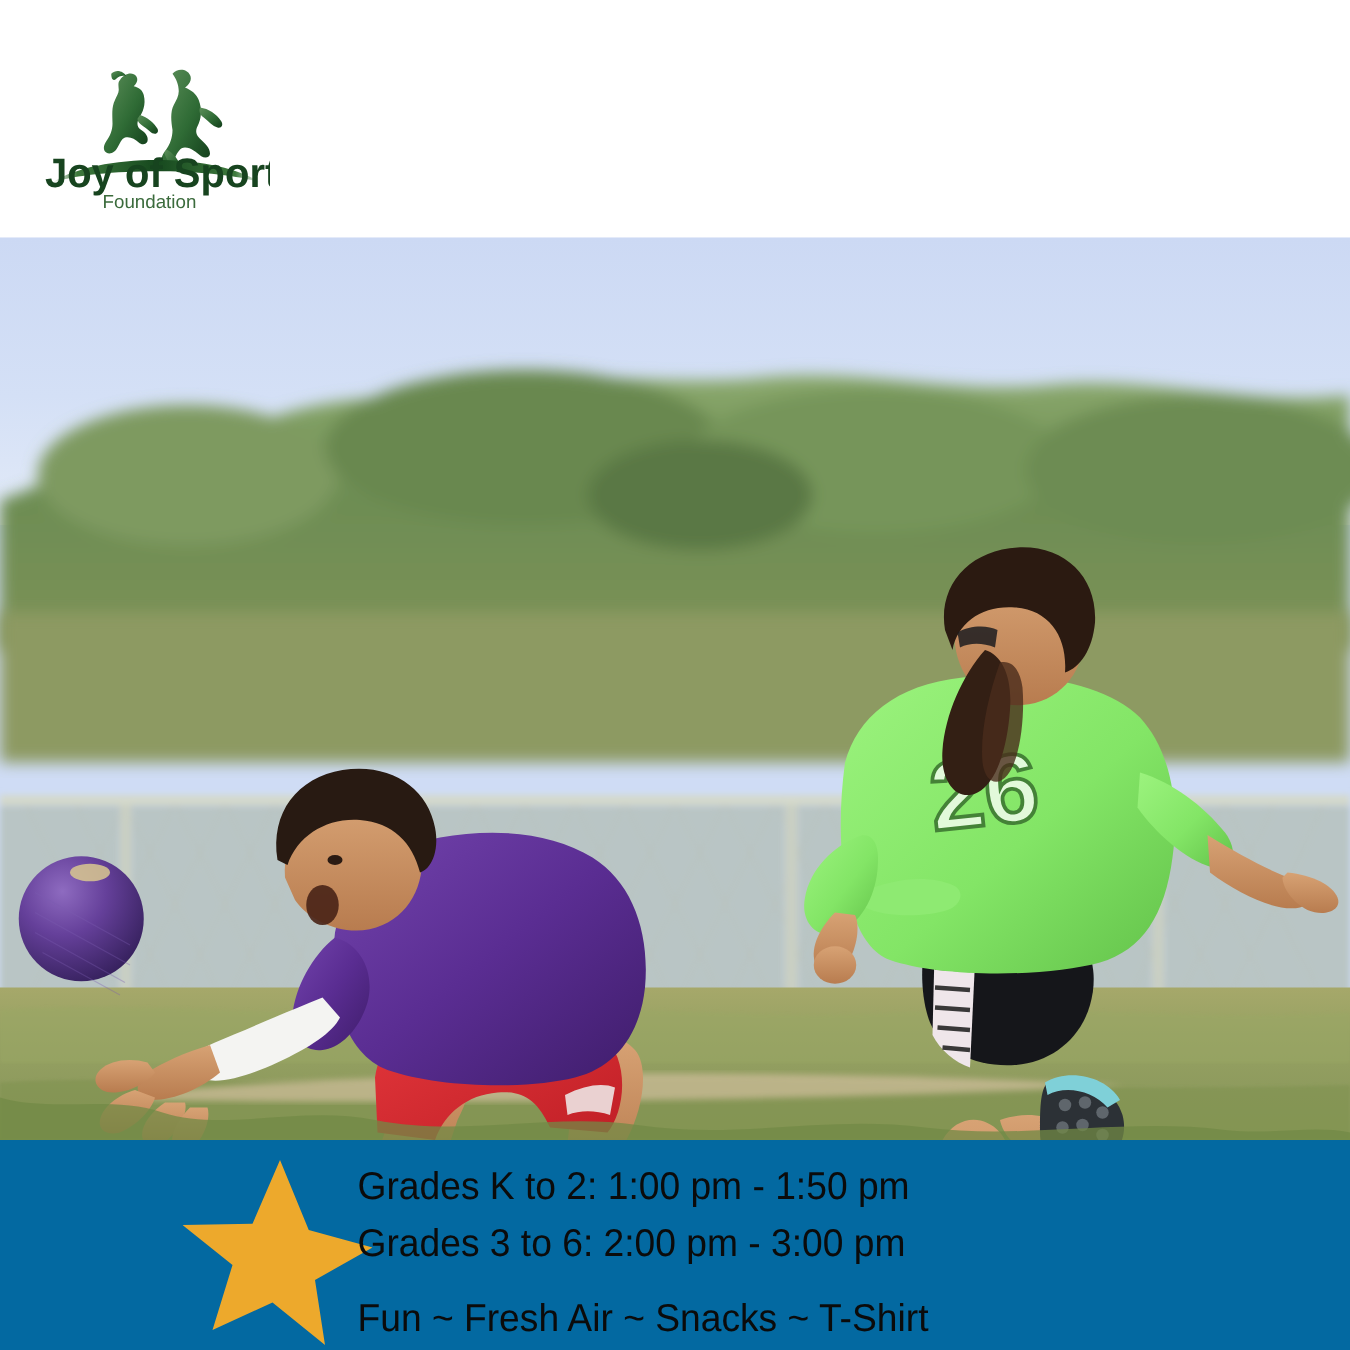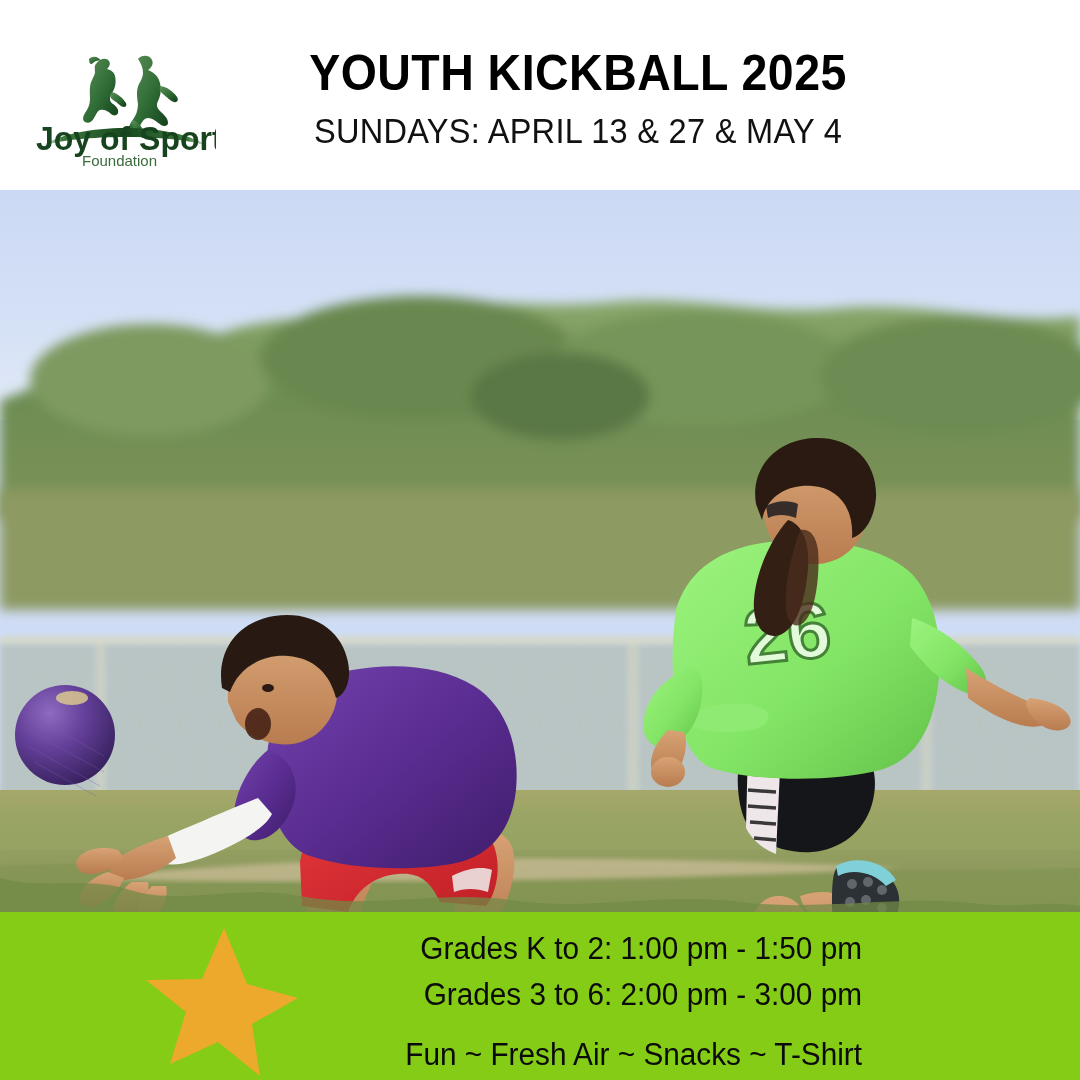--- a/index.html
+++ b/index.html
@@ -87,22 +87,21 @@
   .photo svg {
     display: block;
     width: 1080px;
     height: 722px;
   }
 
   
   .footer {
     position: relative;
     flex: 1 1 auto;
-    background: #84cc16;
-    text-align: right;
+    background: #0369a1;
   }
   .star-wrap {
     position: absolute;
     left: 146px;
     top: 12px;
     width: 152px;
     height: 152px;
   }
   .footer-lines {
     position: absolute;
@@ -168,24 +167,20 @@
 
         <path d="M8 104 C44 80 138 80 174 104 C138 92 44 92 8 104 Z" fill="url(#gArc)"></path>
       </svg>
 
       <svg class="logo-mark" viewBox="0 0 182 126">
         <text x="2" y="108" font-family="Liberation Sans, sans-serif" font-size="33" font-weight="700" fill="#17441f" transform="scale(0.97,1)">Joy of Sports</text>
         <text x="48" y="124" font-family="Liberation Sans, sans-serif" font-size="15" font-weight="400" fill="#3b6b3c">Foundation</text>
       </svg>
     </div>
 
-    <div class="header-text">
-      <div class="title">YOUTH KICKBALL 2025</div>
-      <div class="subtitle">SUNDAYS:  APRIL  13 &amp; 27 &amp; MAY 4</div>
-    </div>
   </div>
 
   <div class="photo">
     <svg viewBox="0 0 1080 722" preserveAspectRatio="xMidYMid slice">
       <defs>
         <linearGradient id="sky" x1="0" y1="0" x2="0" y2="1">
           <stop offset="0%" stop-color="#ccd9f4"></stop>
           <stop offset="55%" stop-color="#d4e0f6"></stop>
           <stop offset="100%" stop-color="#e2eaf8"></stop>
         </linearGradient>

